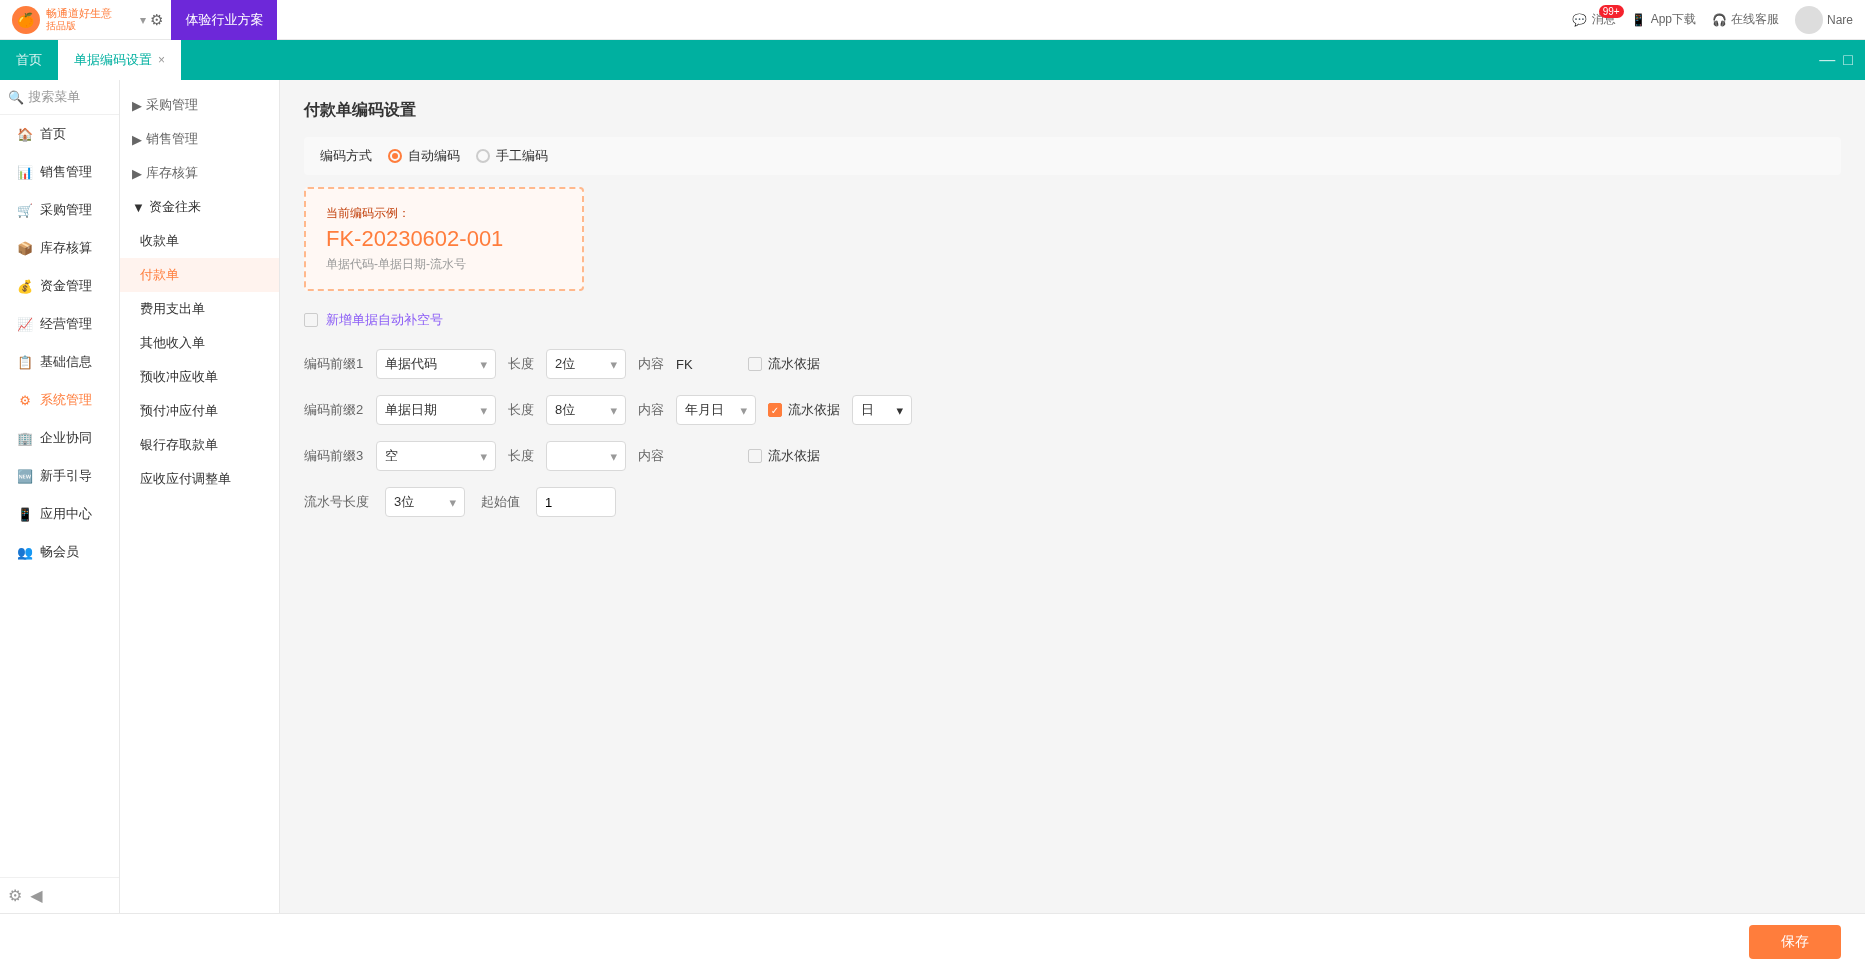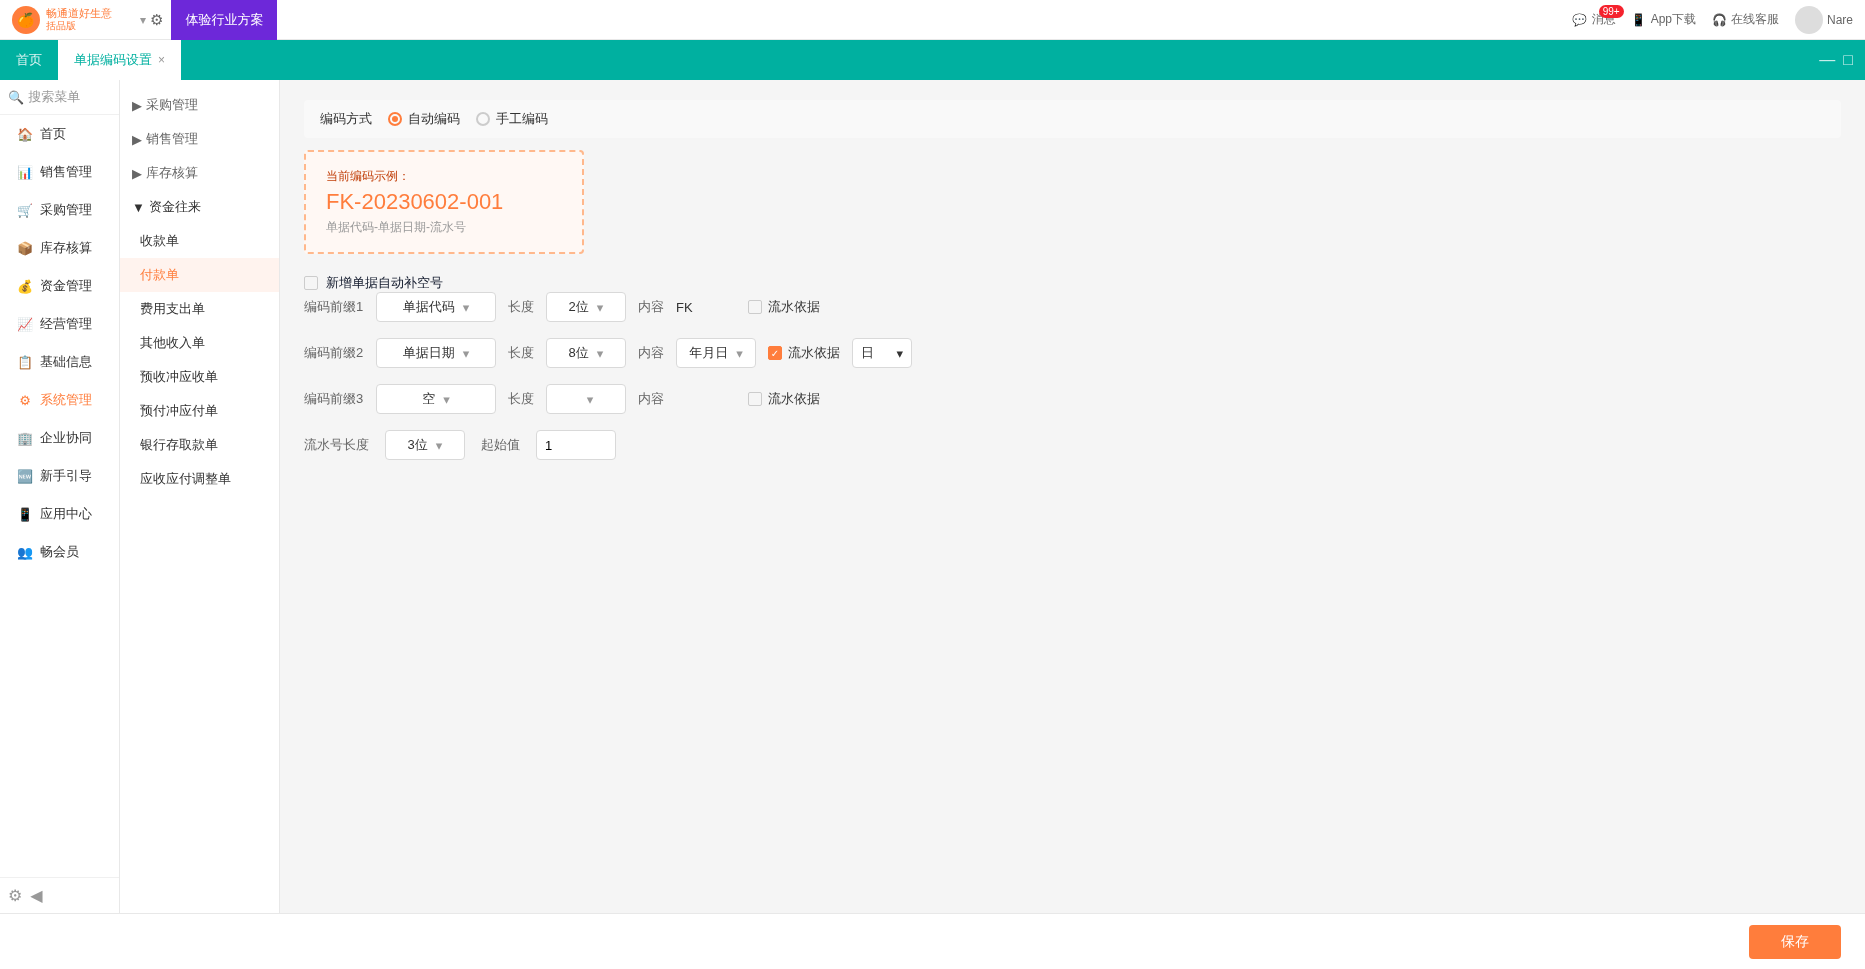--- a/index.html
+++ b/index.html
@@ -63,27 +63,27 @@
     .info-text { font-size: 12px; color: #666; margin-bottom: 16px; line-height: 1.6; }
     .info-text span { color: #f5222d; }
 
     
     .preview-box { border: 2px dashed #ffb88c; background: #fff8f4; padding: 16px 20px; border-radius: 4px; display: inline-block; min-width: 280px; margin-bottom: 20px; }
     .preview-label { font-size: 12px; color: #c2410c; margin-bottom: 4px; }
     .preview-code { font-size: 22px; font-weight: 400; color: #ff7d3c; }
     .preview-desc { font-size: 12px; color: #999; margin-top: 4px; }
 
     
-    .auto-fill-row { display: flex; align-items: center; gap: 8px; font-size: 13px; color: #0f172a; }
+    .auto-fill-row { display: flex; align-items: center; gap: 8px; margin-bottom: 20px; font-size: 13px; color: #8b5cf6; }
     .checkbox-box { width: 14px; height: 14px; border: 1px solid #ccc; border-radius: 2px; cursor: pointer; display: flex; align-items: center; justify-content: center; }
 
     
     .config-row { display: flex; align-items: center; gap: 12px; margin-bottom: 16px; }
     .config-label { width: 60px; font-size: 13px; color: #666; flex-shrink: 0; }
-    .select-box { height: 30px; border: 1px solid #d9d9d9; border-radius: 4px; padding: 0 8px; background: #fff; display: flex; align-items: center; justify-content: center; cursor: pointer; font-size: 13px; min-width: 100px; }
+    .select-box { height: 30px; border: 1px solid #d9d9d9; border-radius: 4px; padding: 0 8px; background: #fff; display: flex; align-items: center; justify-content: space-between; cursor: pointer; font-size: 13px; min-width: 100px; }
     .select-box .arrow { color: #999; margin-left: 8px; }
     .select-wide { min-width: 120px; }
     .length-select { min-width: 80px; }
     .content-label { font-size: 13px; color: #666; }
     .content-value { font-size: 13px; color: #333; min-width: 60px; }
     .checkbox-item { display: flex; align-items: center; gap: 6px; font-size: 13px; color: #333; }
     .checkbox-checked { width: 14px; height: 14px; background: #ff7d3c; border: 1px solid #ff7d3c; border-radius: 2px; display: flex; align-items: center; justify-content: center; color: white; font-size: 10px; cursor: pointer; }
     .checkbox-unchecked { width: 14px; height: 14px; border: 1px solid #ccc; border-radius: 2px; cursor: pointer; }
     .day-select { min-width: 60px; height: 30px; border: 1px solid #d9d9d9; border-radius: 4px; padding: 0 8px; background: #fff; display: flex; align-items: center; justify-content: space-between; cursor: pointer; font-size: 13px; }
 
@@ -253,20 +253,21 @@
     </div>
     <div class="sub-menu-item">
       <span>银行存取款单</span>
     </div>
     <div class="sub-menu-item">
       <span>应收应付调整单</span>
     </div>
   </div>
 
   <div class="content-area">
+    <div class="page-title">付款单编码设置</div>
 
     
     <div class="encoding-type-row">
       <span class="encoding-label">编码方式</span>
       <div class="radio-group">
         <label class="radio-item">
           <div class="radio-dot checked"></div>
           <span>自动编码</span>
         </label>
         <label class="radio-item">

